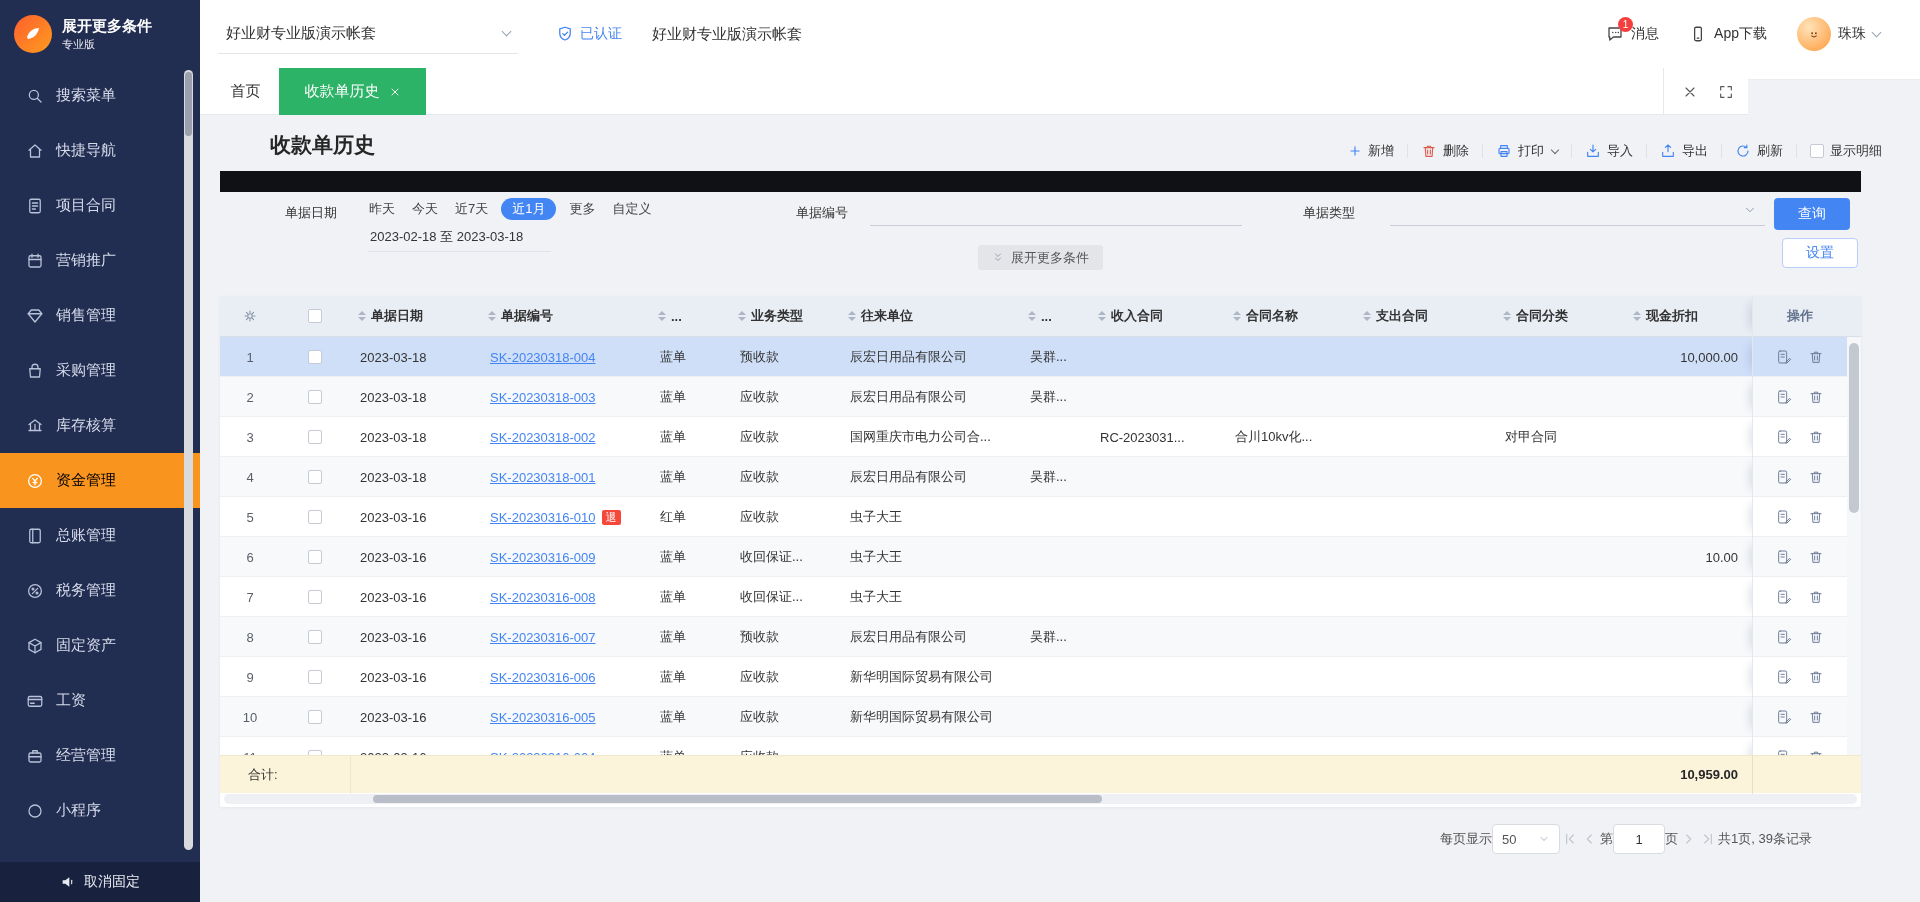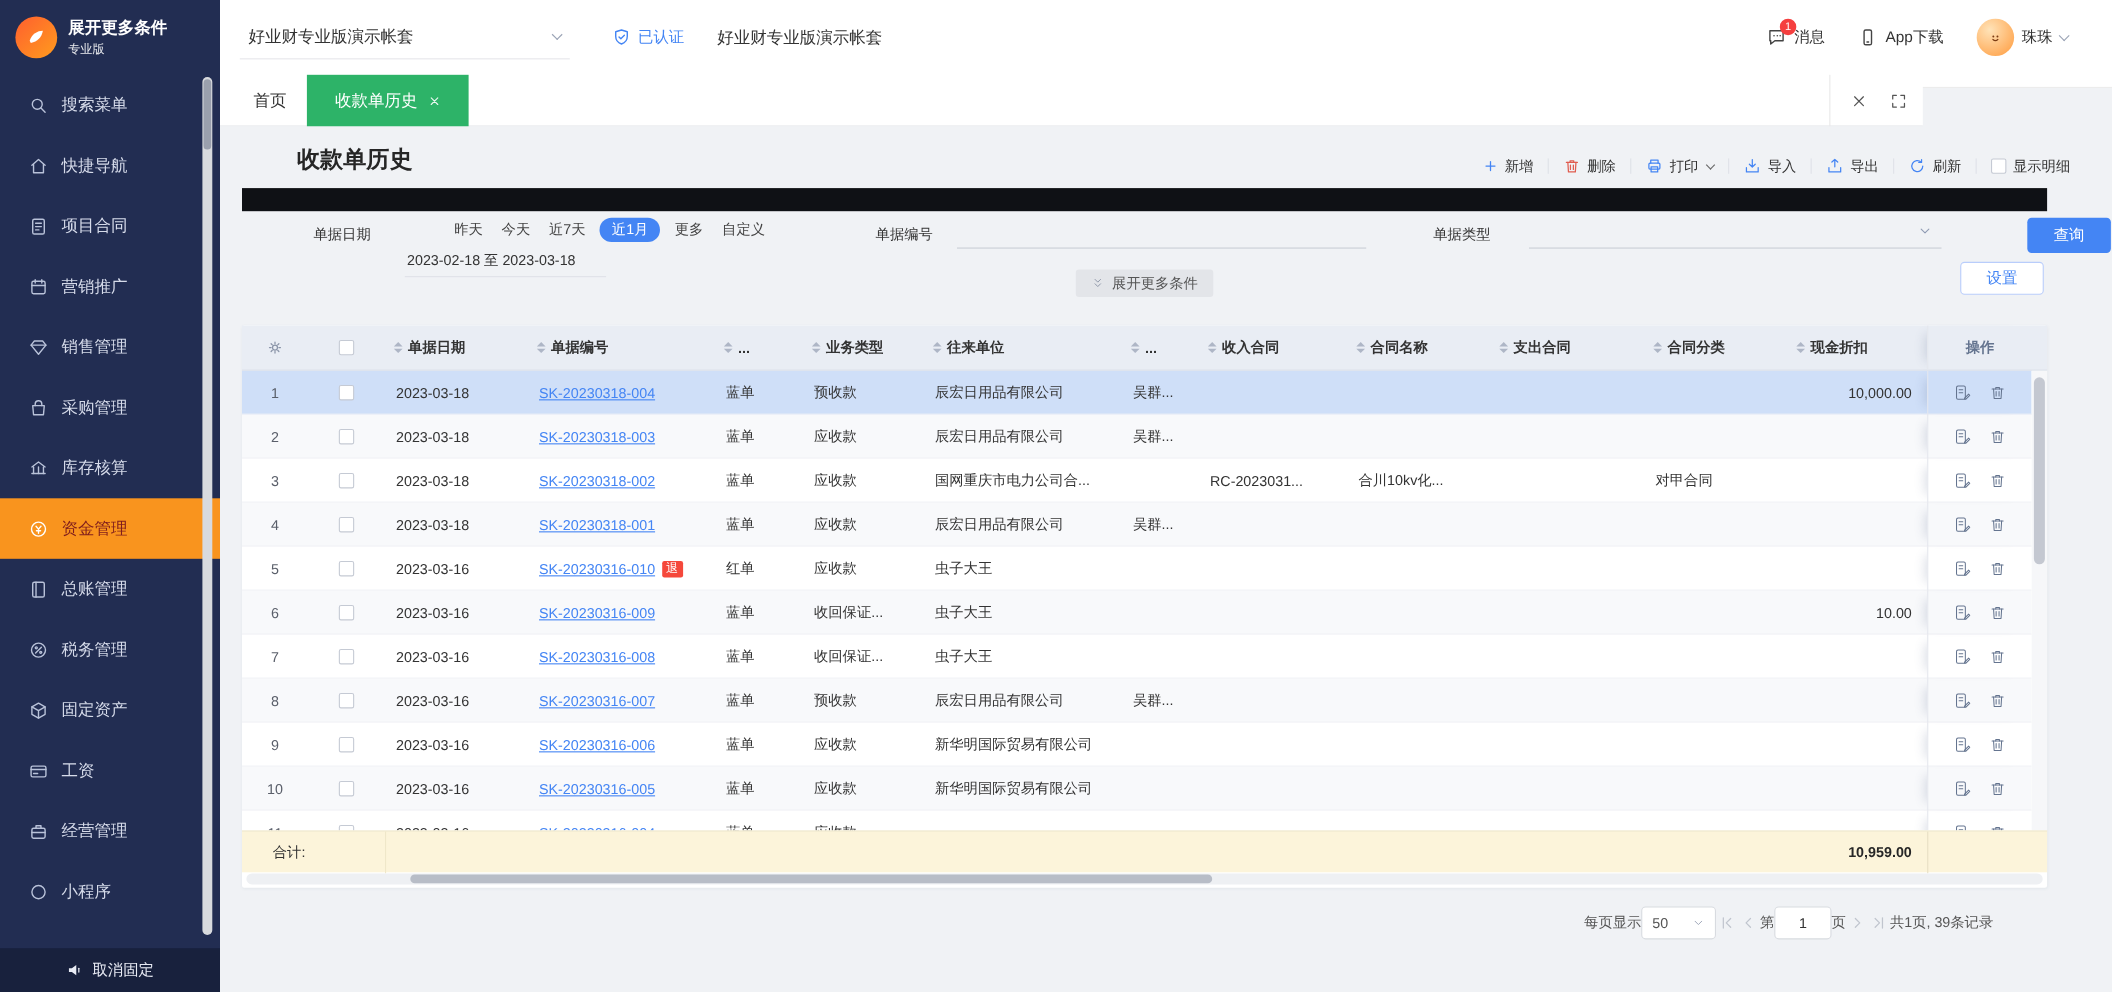--- a/index.html
+++ b/index.html
@@ -13,21 +13,21 @@
   
   .sidebar{position:absolute;left:0;top:0;width:200px;height:902px;background:#222d52;color:#d6dbea;}
   .logo{display:flex;align-items:center;gap:10px;height:68px;padding-left:14px;}
   .logo-mark{width:38px;height:38px;border-radius:50%;background:linear-gradient(135deg,#ff5f2e,#ff9c1e);display:flex;align-items:center;justify-content:center;flex:0 0 auto;}
   .logo-mark svg{width:24px;height:24px;}
   .brand{color:#fff;font-size:15px;font-weight:700;line-height:18px;}
   .edition{color:#ffffff;font-size:11px;opacity:.9;margin-top:2px;}
   .menu{position:absolute;left:0;top:68px;bottom:40px;width:200px;overflow:hidden;}
   .mi{display:flex;align-items:center;gap:12px;height:55px;padding-left:26px;font-size:15px;cursor:pointer;color:#d6dbea;}
   .mi .mi-ic{color:#b9c2d9;display:flex;}
-  .mi.active{background:#f9941e;color:#7f1d1d;text-align:right;}
+  .mi.active{background:#f9941e;color:#000000;text-align:right;}
   .mi.active .mi-ic{color:#fff;}
   .sb-scroll{position:absolute;left:184px;top:70px;width:9px;height:780px;background:#d8dade;border-radius:5px;}
   .sb-thumb{position:absolute;left:1px;top:2px;width:7px;height:64px;background:#9aa0ad;border-radius:4px;}
   .unpin{position:absolute;left:0;bottom:0;width:200px;height:40px;background:#18213d;display:flex;align-items:center;justify-content:center;gap:8px;color:#e8ebf4;font-size:14px;cursor:pointer;}
 
   
   .topbar{position:absolute;left:200px;top:0;width:1720px;height:80px;background:#fff;border-bottom:1px solid #ececec;}
   .acct{position:absolute;left:18px;top:14px;width:300px;height:40px;display:flex;align-items:center;justify-content:space-between;border-bottom:1px solid #e5e6ea;font-size:15px;color:#333;padding:0 8px;cursor:pointer;}
   .chev{display:inline-block;width:7px;height:7px;border-right:1.6px solid #9aa3b5;border-bottom:1.6px solid #9aa3b5;transform:rotate(45deg);margin-top:-4px;}
   .cert{position:absolute;left:356px;top:0;height:68px;display:flex;align-items:center;gap:6px;color:#4485f4;font-size:14px;}
@@ -55,27 +55,27 @@
   .tbtn .blue{color:#4485f4;}
   .tbtn .red{color:#e05c4f;}
   .tsep{width:1px;height:14px;background:#dfe2e8;margin:0 13px;}
   .chev-s{width:6px;height:6px;border-right:1.5px solid #666;border-bottom:1.5px solid #666;transform:rotate(45deg);margin:-2px 0 0 2px;display:inline-block;}
   .cbx{width:14px;height:14px;border:1px solid #c5cad4;border-radius:2px;background:#fff;display:inline-block;flex:0 0 auto;}
   .dark-strip{position:absolute;left:20px;top:56px;width:1641px;height:21px;background:#0f1115;}
 
   
   .filters{position:absolute;left:20px;top:77px;width:1641px;height:104px;}
   .f-label{position:absolute;top:12px;font-size:13px;color:#333;}
-  .quick{position:absolute;left:145px;top:6px;display:flex;align-items:center;gap:9px;margin-left:44px;}
+  .quick{position:absolute;left:145px;top:6px;display:flex;align-items:center;gap:9px;}
   .qbtn{font-size:13px;color:#444;padding:2px 4px;cursor:pointer;white-space:nowrap;}
   .qbtn.qsel{background:#4485f4;color:#fff;border-radius:11px;padding:2px 11px;}
   .date-range{position:absolute;left:148px;top:36px;font-size:13px;color:#333;padding:0 28px 5px 2px;border-bottom:1px solid #dfe2e8;}
   .f-input{position:absolute;left:650px;top:2px;width:372px;height:32px;border:none;border-bottom:1px solid #c9cdd6;background:transparent;outline:none;font-size:13px;}
   .f-select{position:absolute;left:1170px;top:2px;width:375px;height:32px;border-bottom:1px solid #c9cdd6;display:flex;align-items:center;justify-content:flex-end;padding-right:8px;cursor:pointer;color:#8f9bb3;}
-  .btn-query{position:absolute;left:1623px;top:6px;width:76px;height:32px;background:#4485f4;color:#fff;border:none;border-radius:4px;font-size:14px;cursor:pointer;}
+  .btn-query{position:absolute;left:1554px;top:6px;width:76px;height:32px;background:#4485f4;color:#fff;border:none;border-radius:4px;font-size:14px;cursor:pointer;}
   .btn-settings{position:absolute;left:1562px;top:46px;width:76px;height:30px;background:#fff;color:#4485f4;border:1px solid #b9cdfb;border-radius:4px;font-size:14px;cursor:pointer;}
   .btn-expand{position:absolute;left:758px;top:53px;height:25px;padding:0 14px;background:#e3e5e9;border-radius:3px;display:flex;align-items:center;gap:7px;font-size:13px;color:#555;cursor:pointer;}
   .btn-expand .dc{color:#8a93a5;}
 
   
   .panel{position:absolute;left:20px;top:181px;width:1641px;height:511px;background:#fff;border-radius:2px;box-shadow:0 1px 3px rgba(40,60,100,.06);}
   .grid{display:grid;grid-template-columns:60px 70px 130px 170px 80px 110px 180px 70px 135px 130px 140px 130px 127px 95px;}
   .thead{position:absolute;left:0;top:0;width:1641px;height:41px;background:#e9edf4;border-bottom:1px solid #d9dee8;}
   .thead .grid{width:1627px;height:40px;}
   .h{display:flex;align-items:center;padding:0 8px;font-weight:700;font-size:13px;color:#333;overflow:hidden;white-space:nowrap;cursor:pointer;}

